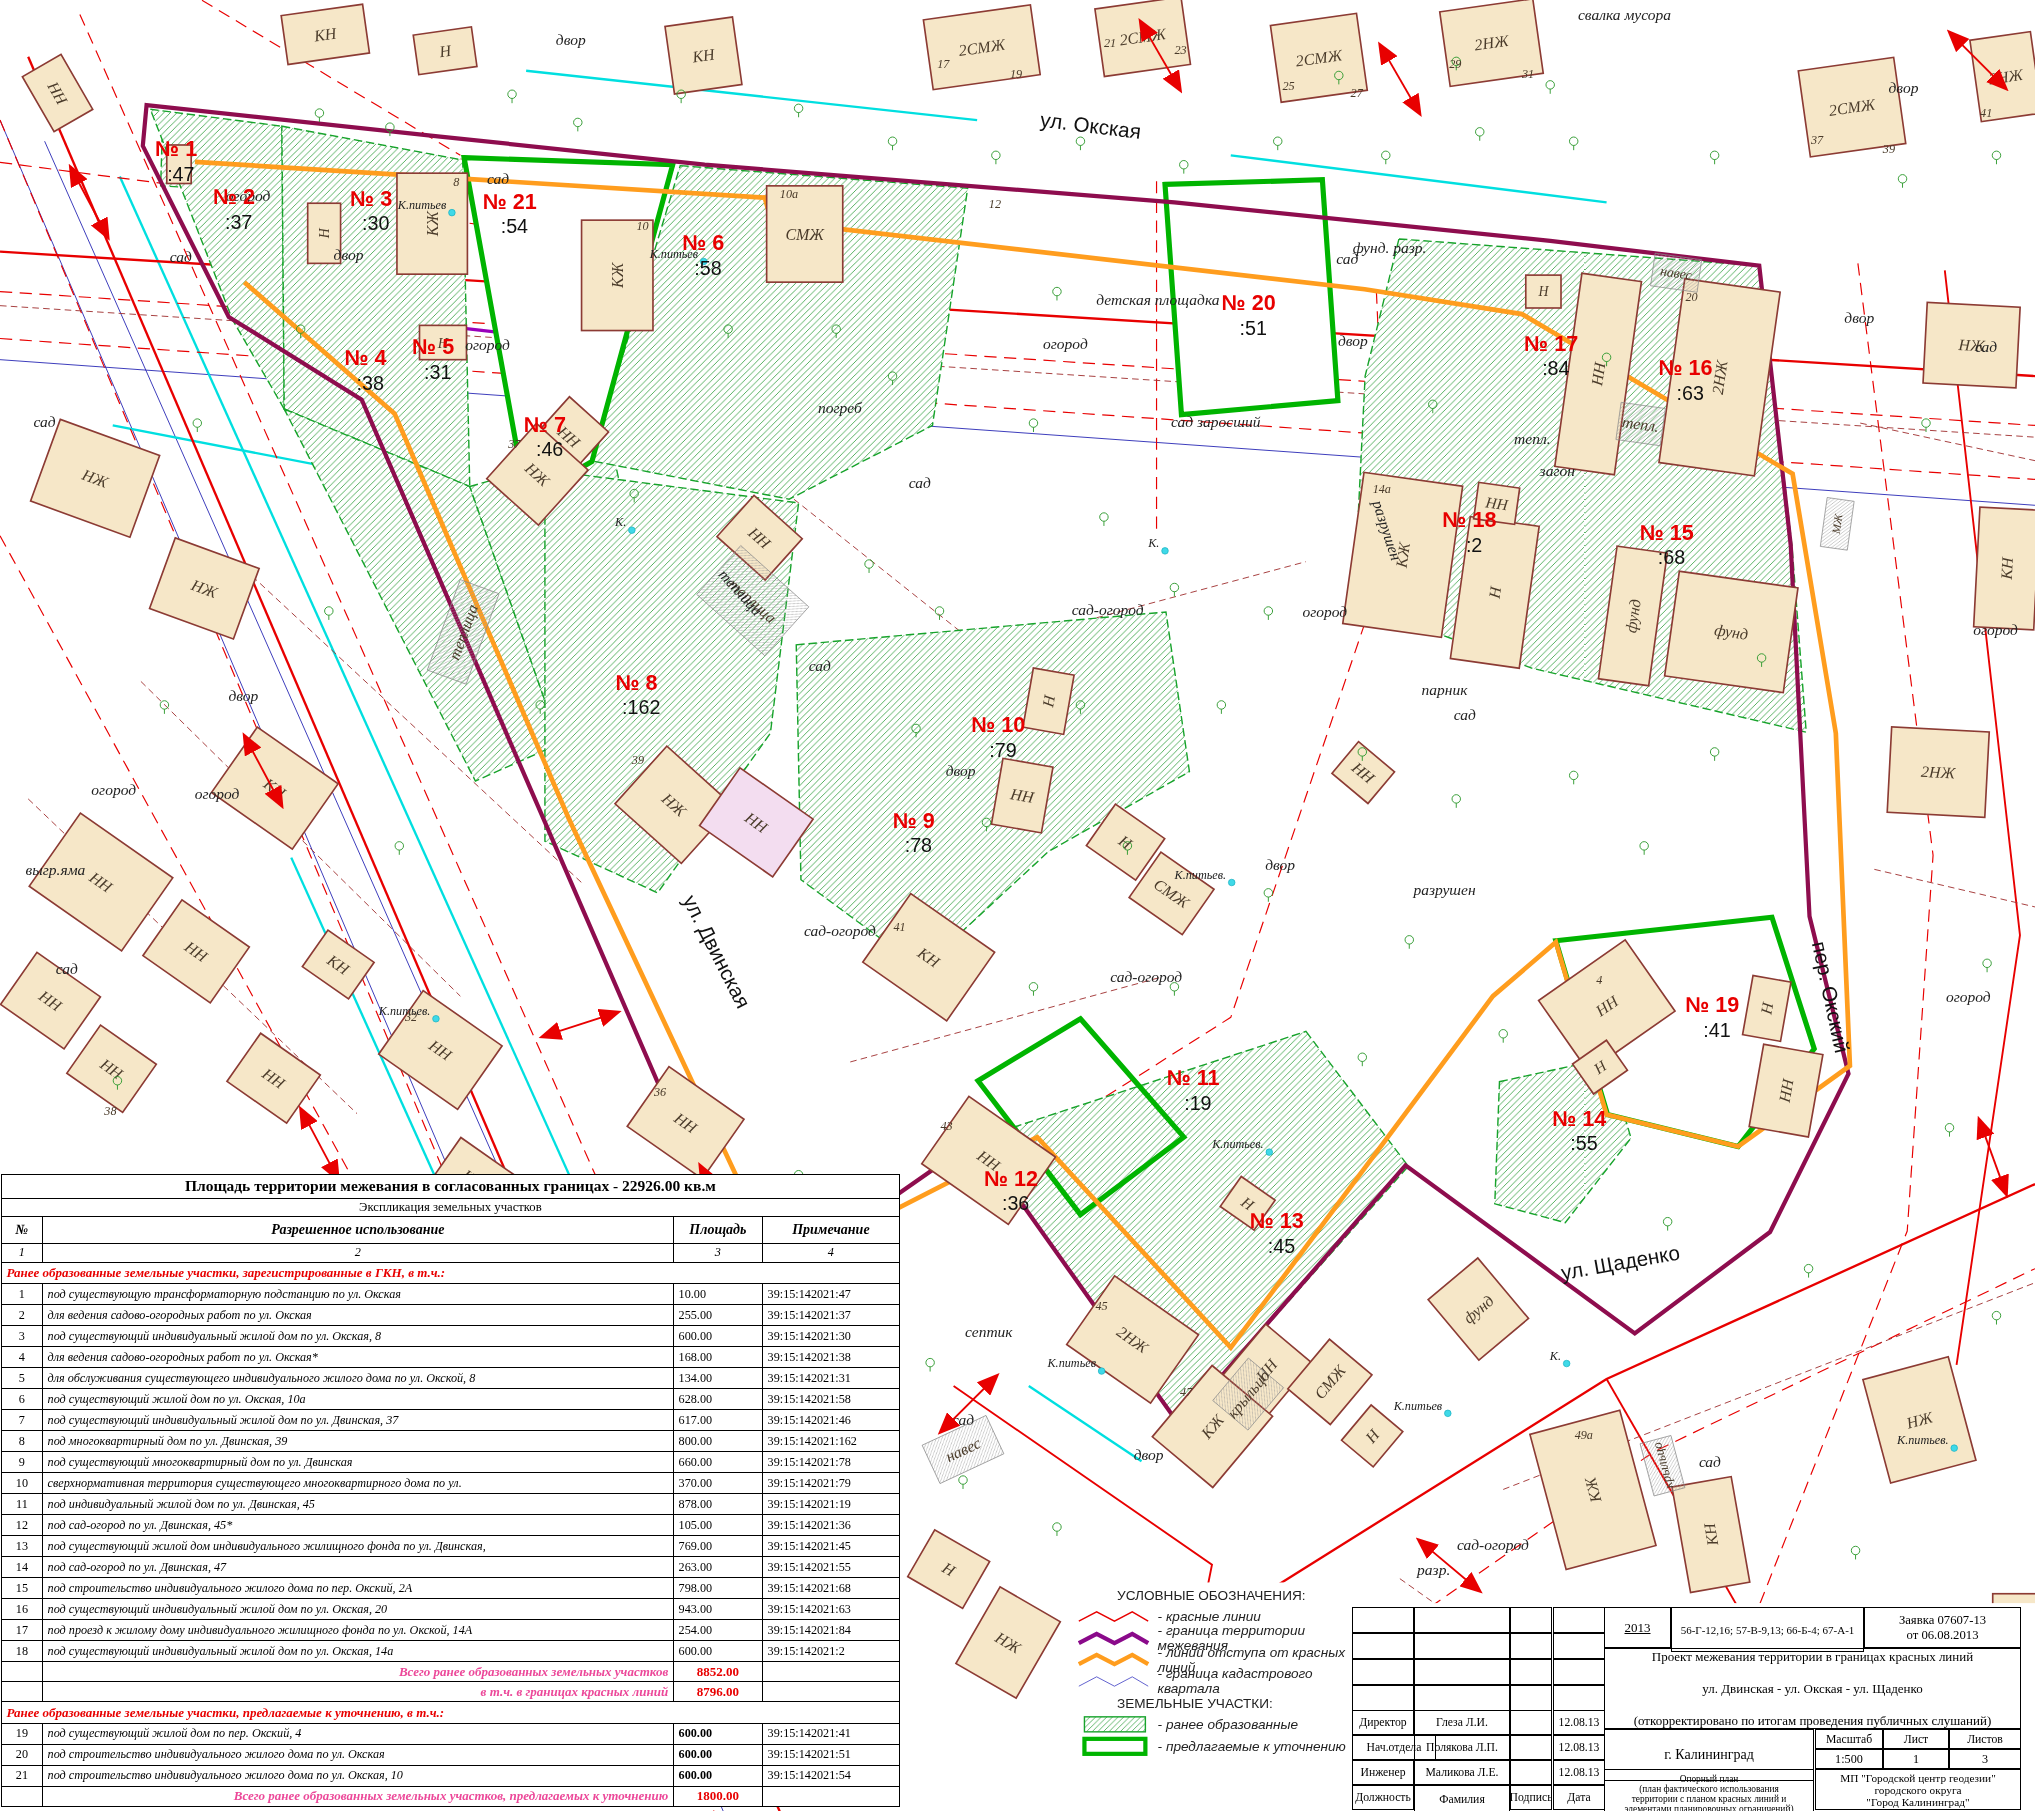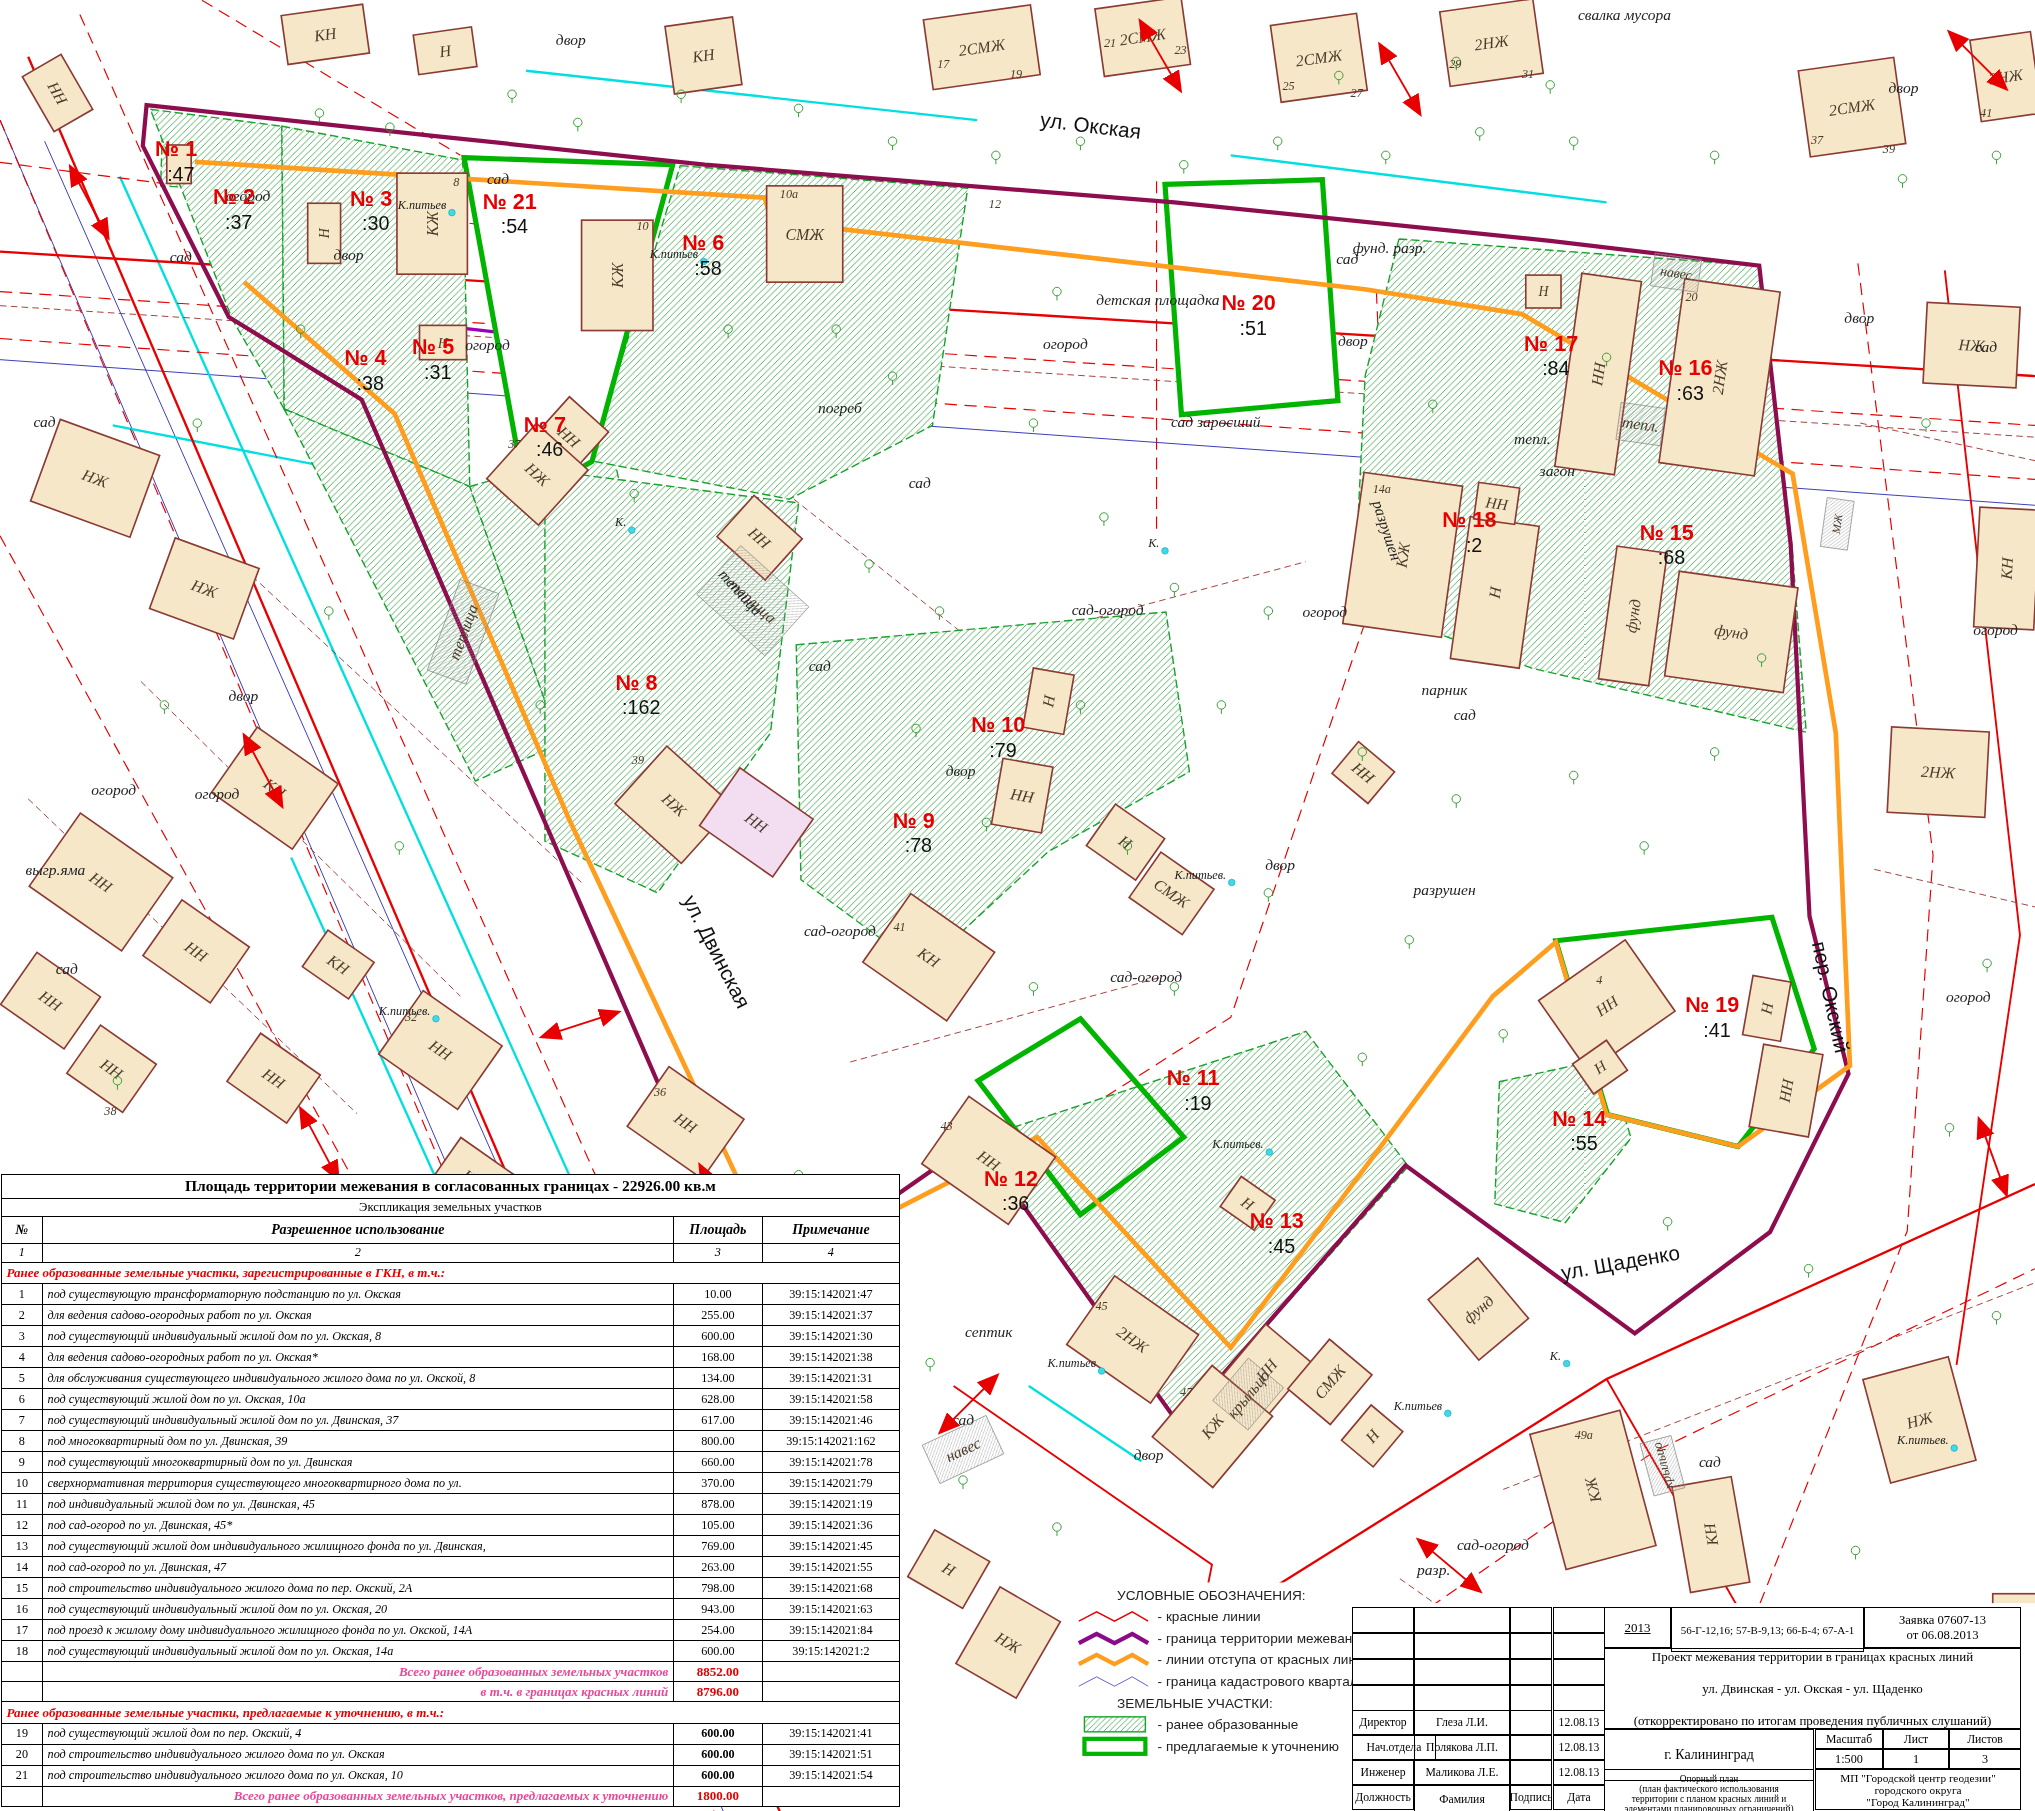--- a/index.html
+++ b/index.html
@@ -12,32 +12,32 @@
   table.lot td{border:1.4px solid #000;padding:0 4.7px;overflow:hidden;white-space:nowrap;
                font-size:12.2px;color:#000;}
   table.lot .t-title td{height:22.6px;font-weight:bold;font-size:15.5px;text-align:center;}
   table.lot .t-sub td{height:17px;font-size:12.7px;text-align:center;}
   table.lot .t-head td{height:26px;font-weight:bold;font-style:italic;font-size:14px;text-align:center;}
   table.lot .t-cnum td{height:18px;font-style:italic;text-align:center;}
   table.lot .t-sec td{height:20.7px;font-weight:bold;font-style:italic;color:#e80000;font-size:13px;}
   table.lot .t-row td{height:20px;}
   table.lot .t-row td.c-num{text-align:center;}
   table.lot .t-row td.c-desc{font-style:italic;}
-  table.lot .t-row td.c-area,table.lot .t-row td.c-note{text-align:center;}
+  table.lot .t-row td.c-area,table.lot .t-row td.c-note{text-align:left;}
   table.lot .t-row td.c-area.bold{font-weight:bold;}
   table.lot .t-tot td{height:19px;}
   table.lot .t-tot td.tl{font-weight:bold;font-style:italic;color:#ec4899;text-align:right;font-size:13px;}
   table.lot .t-tot td.tv{font-weight:bold;color:#e80000;text-align:center;font-size:13px;}
   
   #legend{position:absolute;left:1076px;top:1588px;width:301px;
           font-family:"Liberation Sans",sans-serif;font-size:13.6px;color:#222;}
   #legend .lg-title{margin:0 0 2.8px 41px;}
   #legend .lg-row{display:flex;align-items:center;height:21.6px;}
   #legend .lg-row svg{flex:0 0 75px;}
-  #legend .lg-row span{margin-left:6.6px;}
+  #legend .lg-row span{margin-left:6.6px;font-style:italic;}
   
   #titleblock{position:absolute;left:1352px;top:1607px;width:669px;height:203px;
               background:#fff;font-family:"Liberation Serif",serif;color:#000;}
   #titleblock .cell{position:absolute;border:0.9px solid #000;box-sizing:border-box;
                     display:flex;align-items:center;justify-content:center;
                     text-align:center;overflow:hidden;}
 </style>
 </head>
 <body>
 

